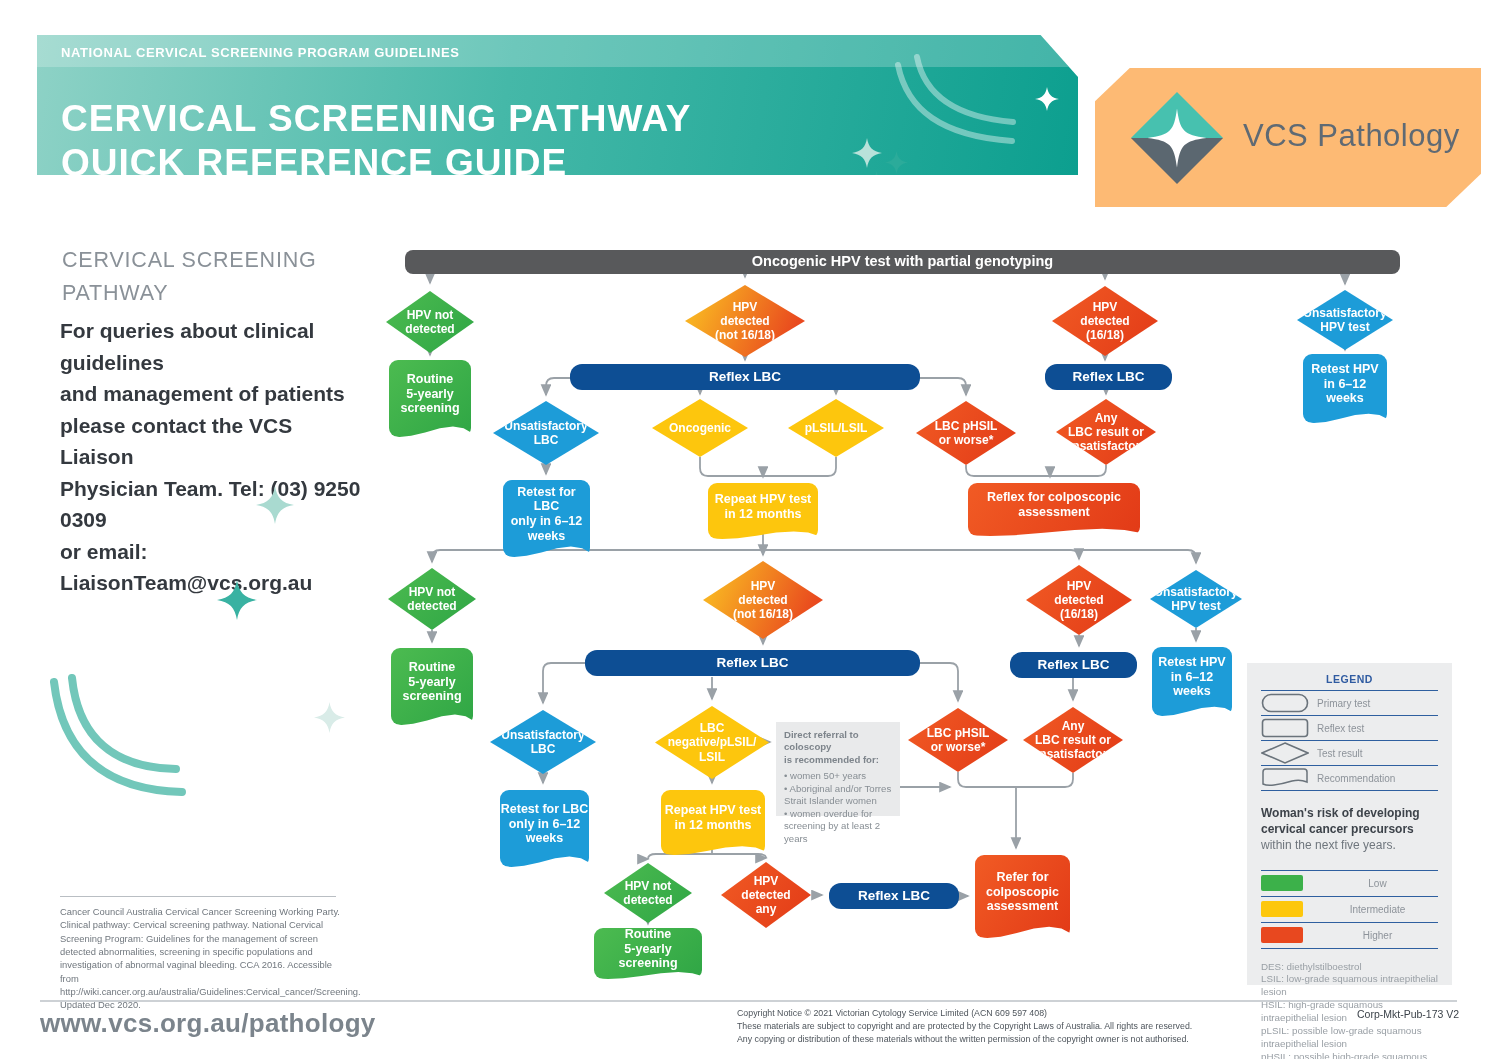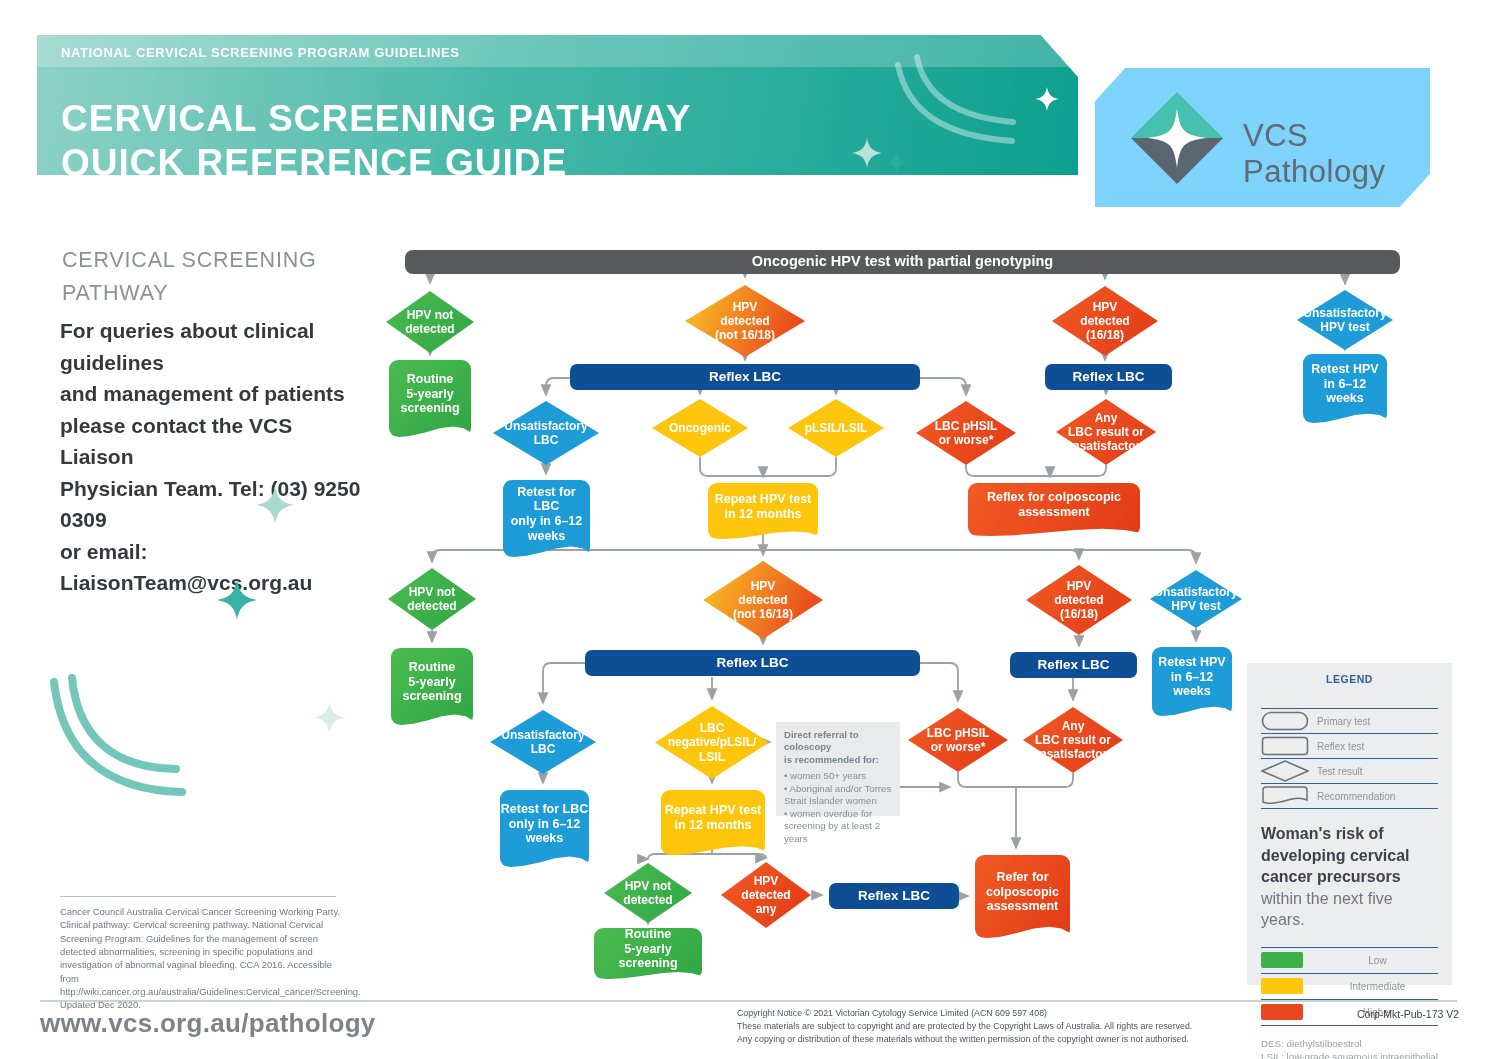--- a/index.html
+++ b/index.html
@@ -6,56 +6,56 @@
   body{font-family:"Liberation Sans",sans-serif;}
   #page{position:relative;width:1497px;height:1059px;background:#fff;overflow:hidden;}
 
   
   .banner{position:absolute;left:37px;top:35px;width:1041px;height:140px;
     background:linear-gradient(100deg,#8ed2c6 0%,#45b8a8 45%,#0c9f8f 100%);
     clip-path:polygon(0 0,96.4% 0,100% 30%,100% 100%,0 100%);}
   .banner-lightband{position:absolute;left:0;top:0;width:100%;height:32px;background:rgba(255,255,255,0.22);}
   .kicker{position:absolute;left:24px;top:10px;color:#fff;font-size:13px;font-weight:bold;letter-spacing:.6px;}
   .banner-title{position:absolute;left:24px;top:62px;color:#fff;font-size:37px;font-weight:bold;letter-spacing:1px;line-height:1.18;white-space:pre-line;}
-  .logo-box{position:absolute;left:1095px;top:68px;width:335px;height:139px;background:#7dd3fc;
+  .logo-box{position:absolute;left:1095px;top:68px;width:386px;height:139px;background:#fdba74;
     clip-path:polygon(9% 0,100% 0,100% 76%,91% 100%,0 100%,0 24%);}
   .logo-diamond{position:absolute;left:33px;top:21px;width:98px;height:98px;}
   .logo-text{position:absolute;left:148px;top:50px;font-size:31px;color:#5f6a74;letter-spacing:.5px;}
 
   
   .side-heading{position:absolute;left:62px;top:244px;font-size:21.5px;color:#8a9198;letter-spacing:.8px;line-height:1.55;white-space:pre-line;}
   .side-contact{position:absolute;left:60px;top:315px;width:310px;font-size:21px;font-weight:bold;color:#34393f;line-height:1.5;white-space:pre-line;}
   .cite-rule{position:absolute;left:60px;top:896px;width:276px;height:1px;background:#b9bec3;}
   .citation{position:absolute;left:60px;top:905px;width:292px;font-size:9.4px;color:#70777e;line-height:1.42;}
 
   
   .node{position:absolute;display:flex;align-items:center;justify-content:center;text-align:center;
     color:#fff;font-weight:bold;font-size:12px;line-height:1.18;white-space:pre-line;}
   .diamond{clip-path:polygon(50% 0,100% 50%,50% 100%,0 50%);}
   .pillbar{background:#58595b;border-radius:8px;font-size:14.5px;font-weight:bold;}
-  .bluebar{background:#0d4e94;border-radius:7px;font-size:13.5px;font-weight:bold;}
+  .bluebar{background:#0d4e94;border-radius:12px;font-size:13.5px;font-weight:bold;}
   .rec{border-radius:9px;font-size:12.5px;padding-bottom:9px;
     clip-path:polygon(0 0,100% 0,100% 94%,91% 88.5%,78% 86.5%,62% 88.5%,44% 94%,27% 98.5%,13% 100%,4% 99%,0 96%);}
   .g{background:linear-gradient(135deg,#4cbb50,#2fa645);}
   .y{background:#fdc60d;}
   .b{background:#1d9cd8;}
   .r{background:linear-gradient(125deg,#f15b24,#e23a17;);background:linear-gradient(125deg,#f15b24,#e23a17);}
   .o{background:linear-gradient(115deg,#f8b122 15%,#e9491e 85%);}
 
   .notebox{position:absolute;background:#e9eaeb;color:#878e94;padding:7px 8px;font-size:9.6px;line-height:1.3;}
   .notebox .nb-head{font-weight:bold;color:#7d848b;margin-bottom:4px;}
   .notebox .nb-items{white-space:pre-line;}
 
   
   .legend{position:absolute;left:1247px;top:663px;width:205px;height:322px;background:#ecedee;padding:10px 14px;box-sizing:border-box;}
   .lg-title{font-size:10.5px;font-weight:bold;color:#2f5ba1;text-align:center;letter-spacing:.5px;
-    border-bottom:1.5px solid #2e5f9f;padding-bottom:23px;}
+    border-bottom:1.5px solid #2e5f9f;padding-bottom:5px;}
   .lg-row{display:grid;grid-template-columns:56px 1fr;align-items:center;height:24px;border-bottom:1.5px solid #2e5f9f;}
   .lg-label{font-size:10px;color:#8d939a;}
-  .lg-risk-head{margin-top:14px;font-size:16px;line-height:1.35;}
+  .lg-risk-head{margin-top:14px;font-size:12px;line-height:1.35;}
   .lg-risk-head b{color:#3d434a;}
   .lg-risk-head span{color:#6f767d;}
   .lg-risk{display:grid;grid-template-columns:56px 1fr;align-items:center;height:25px;border-bottom:1.5px solid #2e5f9f;}
   .lg-risks{border-top:1.5px solid #2e5f9f;margin-top:16px;text-align:center;}
   .swatch{width:42px;height:16px;border-radius:2px;}
   .sw-low{background:#3cb14a;} .sw-int{background:#fdc70c;} .sw-high{background:#e8481f;}
   .lg-defs{margin-top:12px;font-size:9.8px;color:#9aa0a6;line-height:1.32;white-space:pre-line;}
 
   
   .foot-rule{position:absolute;left:40px;top:1000px;width:1417px;height:2px;background:#cdd1d5;}

